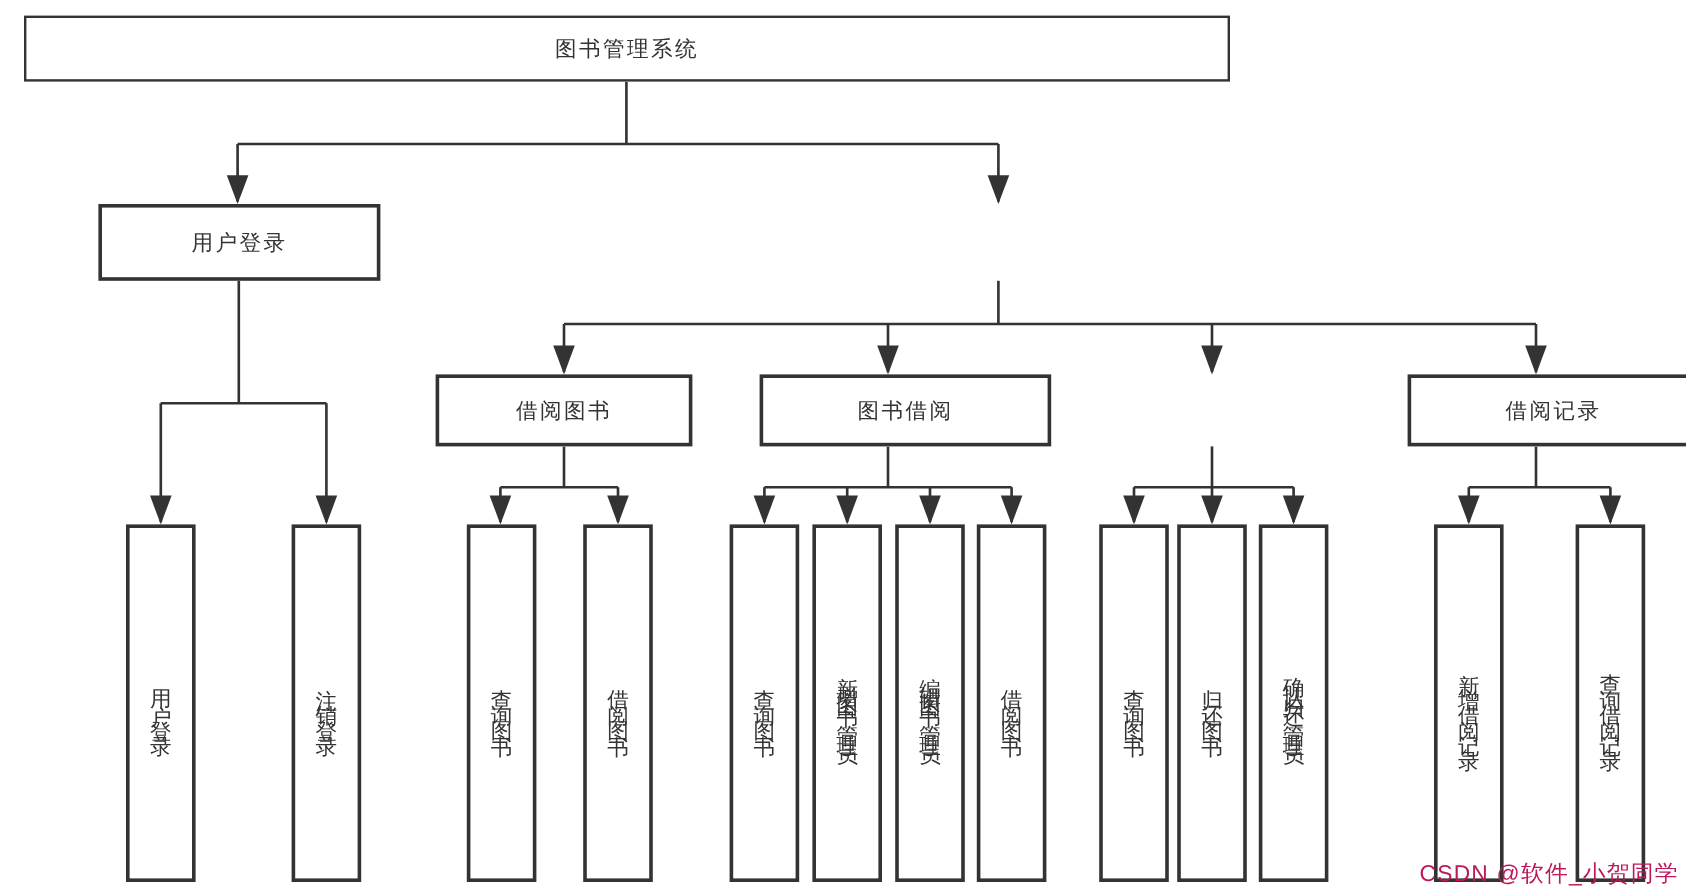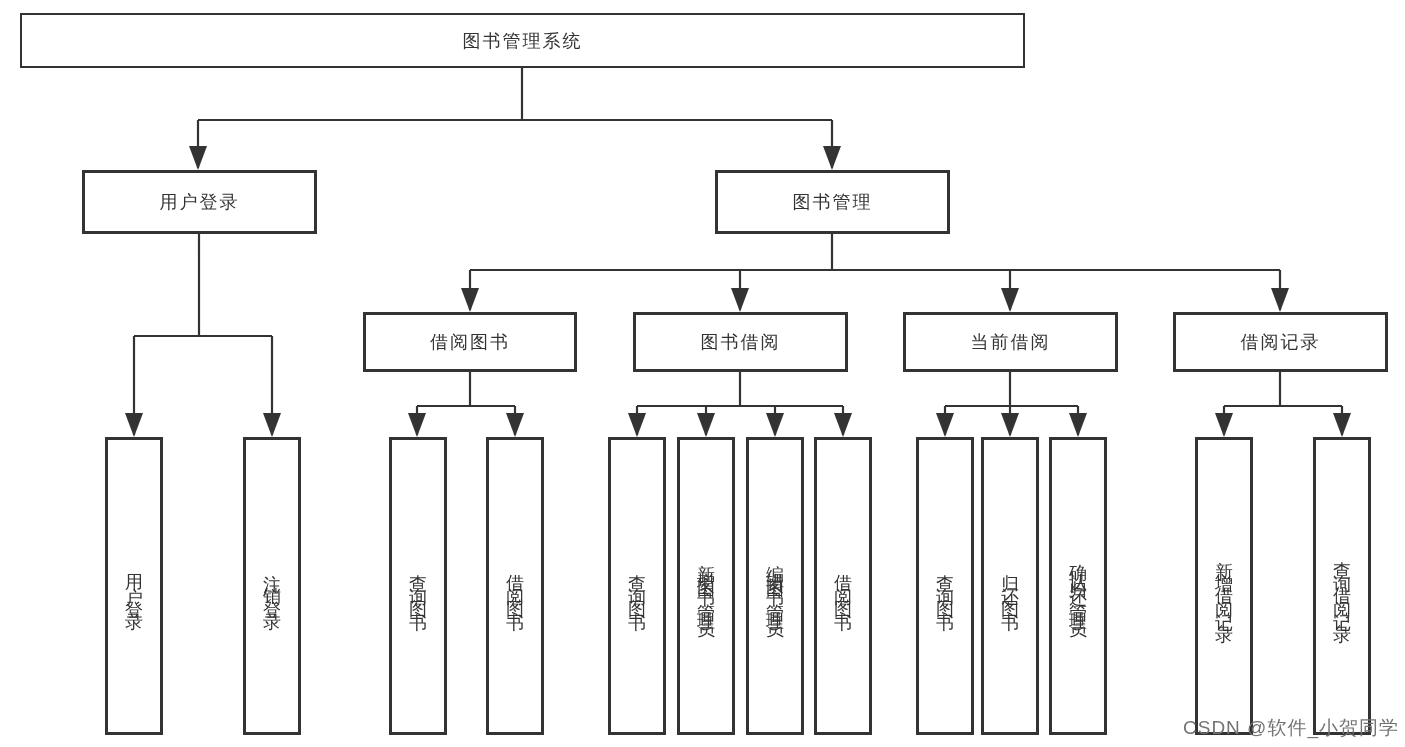--- a/index.html
+++ b/index.html
@@ -8,30 +8,30 @@
     font-family:"Liberation Sans","DejaVu Sans",sans-serif; color:#333333; overflow:hidden;border-radius:21px;
   }
   .canvas svg.wires { position:absolute; left:0; top:0; z-index:1; }
   .box {
     position:absolute; background:#ffffff; border:3px solid #333333; box-sizing:border-box;
     display:flex; align-items:center; justify-content:center;
     font-size:18px; letter-spacing:2px; z-index:2; white-space:nowrap;
   }
   .box.root { border-width:2px; left:20px; top:13px; width:1005px; height:55px; }
   .lvl2 { top:170px; height:64px; width:235px; }
-  .lvl3 { top:312px; height:60px; width:215px; }
+  .lvl3 { top:312px; height:60px; width:243px; }
   .leaf { top:437px; height:298px; width:58px; }
   .vtext {
     writing-mode:vertical-rl; text-orientation:mixed;
     font-size:18px; letter-spacing:13px; line-height:1;
   }
   .vtext.long { letter-spacing:8px; }
   .watermark {
     position:absolute; left:1183px; top:715px; z-index:3;
-    font-size:19px; letter-spacing:1px; color:#737373; white-space:nowrap;
+    font-size:19px; letter-spacing:1px; color:#be185d; white-space:nowrap;
   }
 </style>
 </head>
 <body>
 
 <div class="canvas">
 
   <svg class="wires" width="1405" height="747" viewBox="0 0 1405 747">
     <g stroke="#333333" stroke-width="2.2" fill="none">
 
@@ -98,32 +98,26 @@
     </g>
   </svg>
 
   <div class="box root">
     <span>图书管理系统</span>
   </div>
 
   <div class="box lvl2" style="left:82px;">
     <span>用户登录</span>
   </div>
-  <div class="box lvl2" style="left:715px;">
-    <span>图书管理</span>
-  </div>
 
   <div class="box lvl3" style="left:363px;width:214px;">
     <span>借阅图书</span>
   </div>
   <div class="box lvl3" style="left:633px;">
     <span>图书借阅</span>
-  </div>
-  <div class="box lvl3" style="left:903px;">
-    <span>当前借阅</span>
   </div>
   <div class="box lvl3" style="left:1173px;text-align:right;">
     <span>借阅记录</span>
   </div>
 
   <div class="box leaf" style="left:105px;">
     <span class="vtext">用户登录</span>
   </div>
   <div class="box leaf" style="left:243px;">
     <span class="vtext">注销登录</span>

